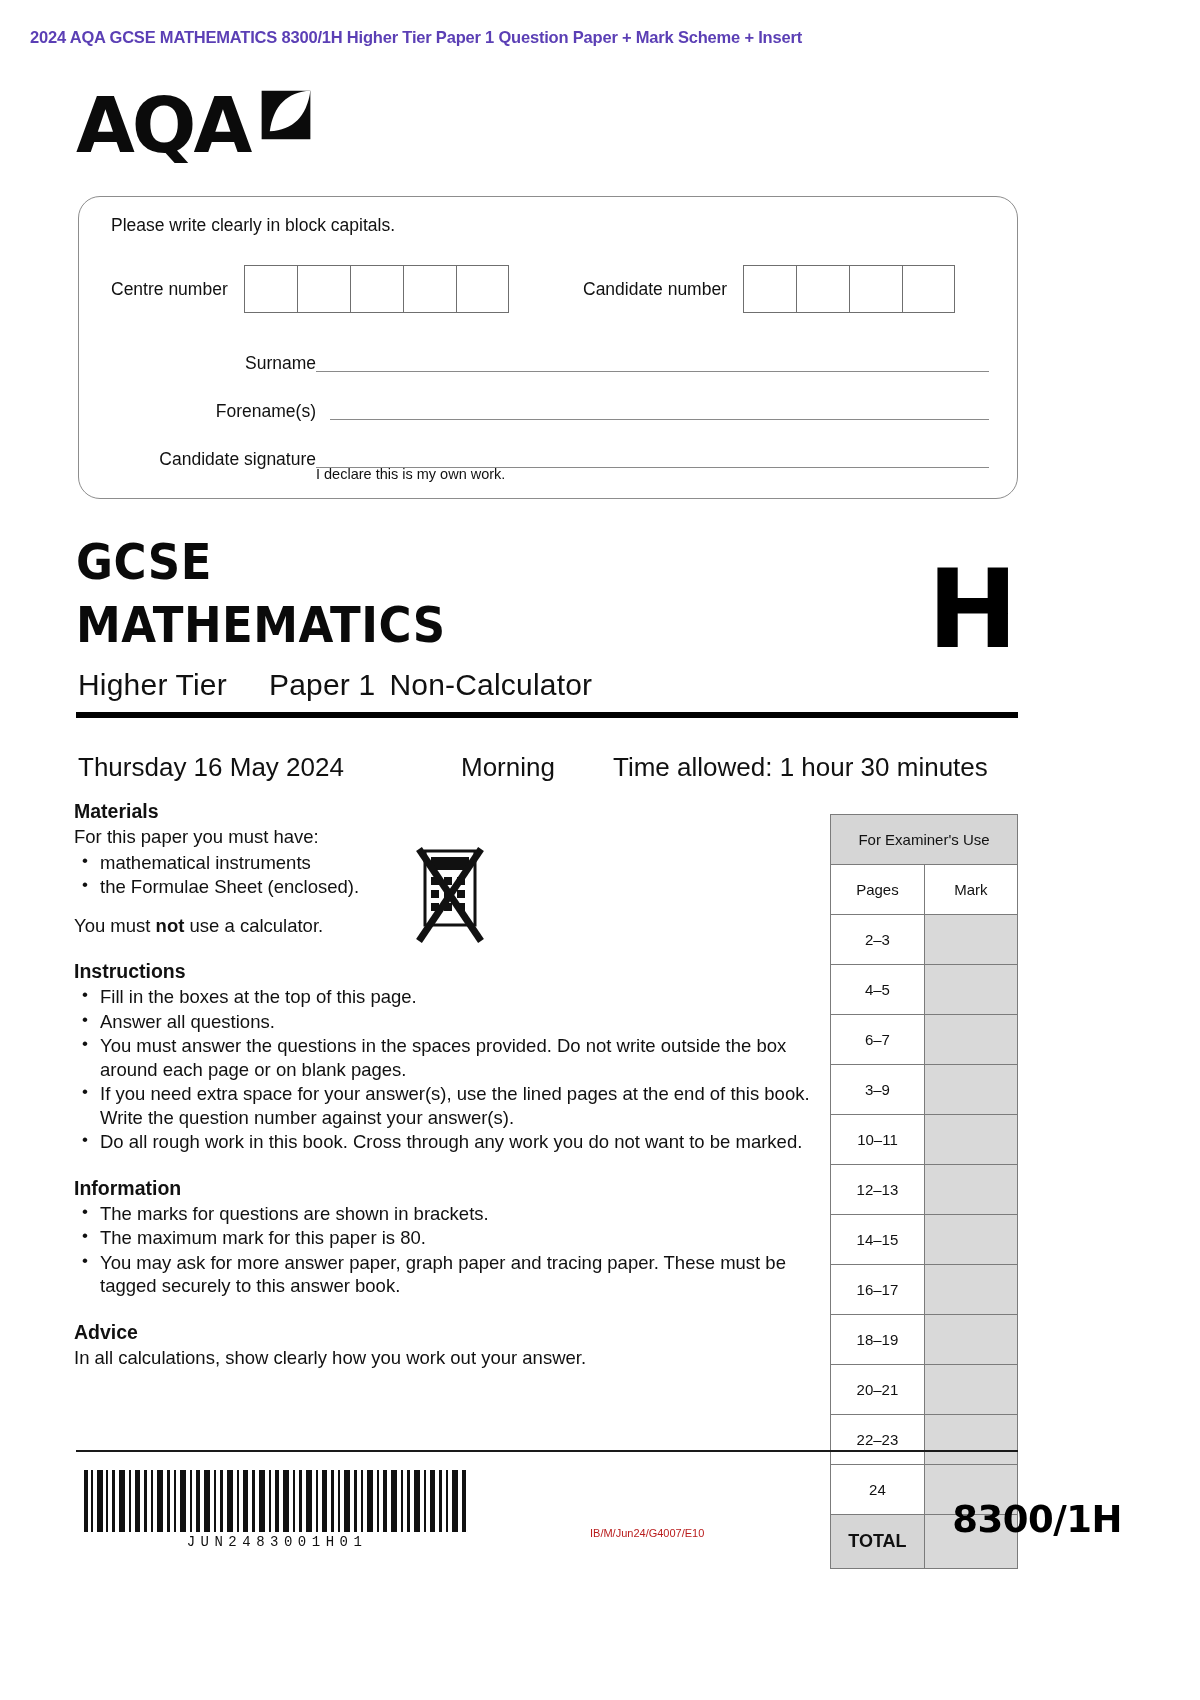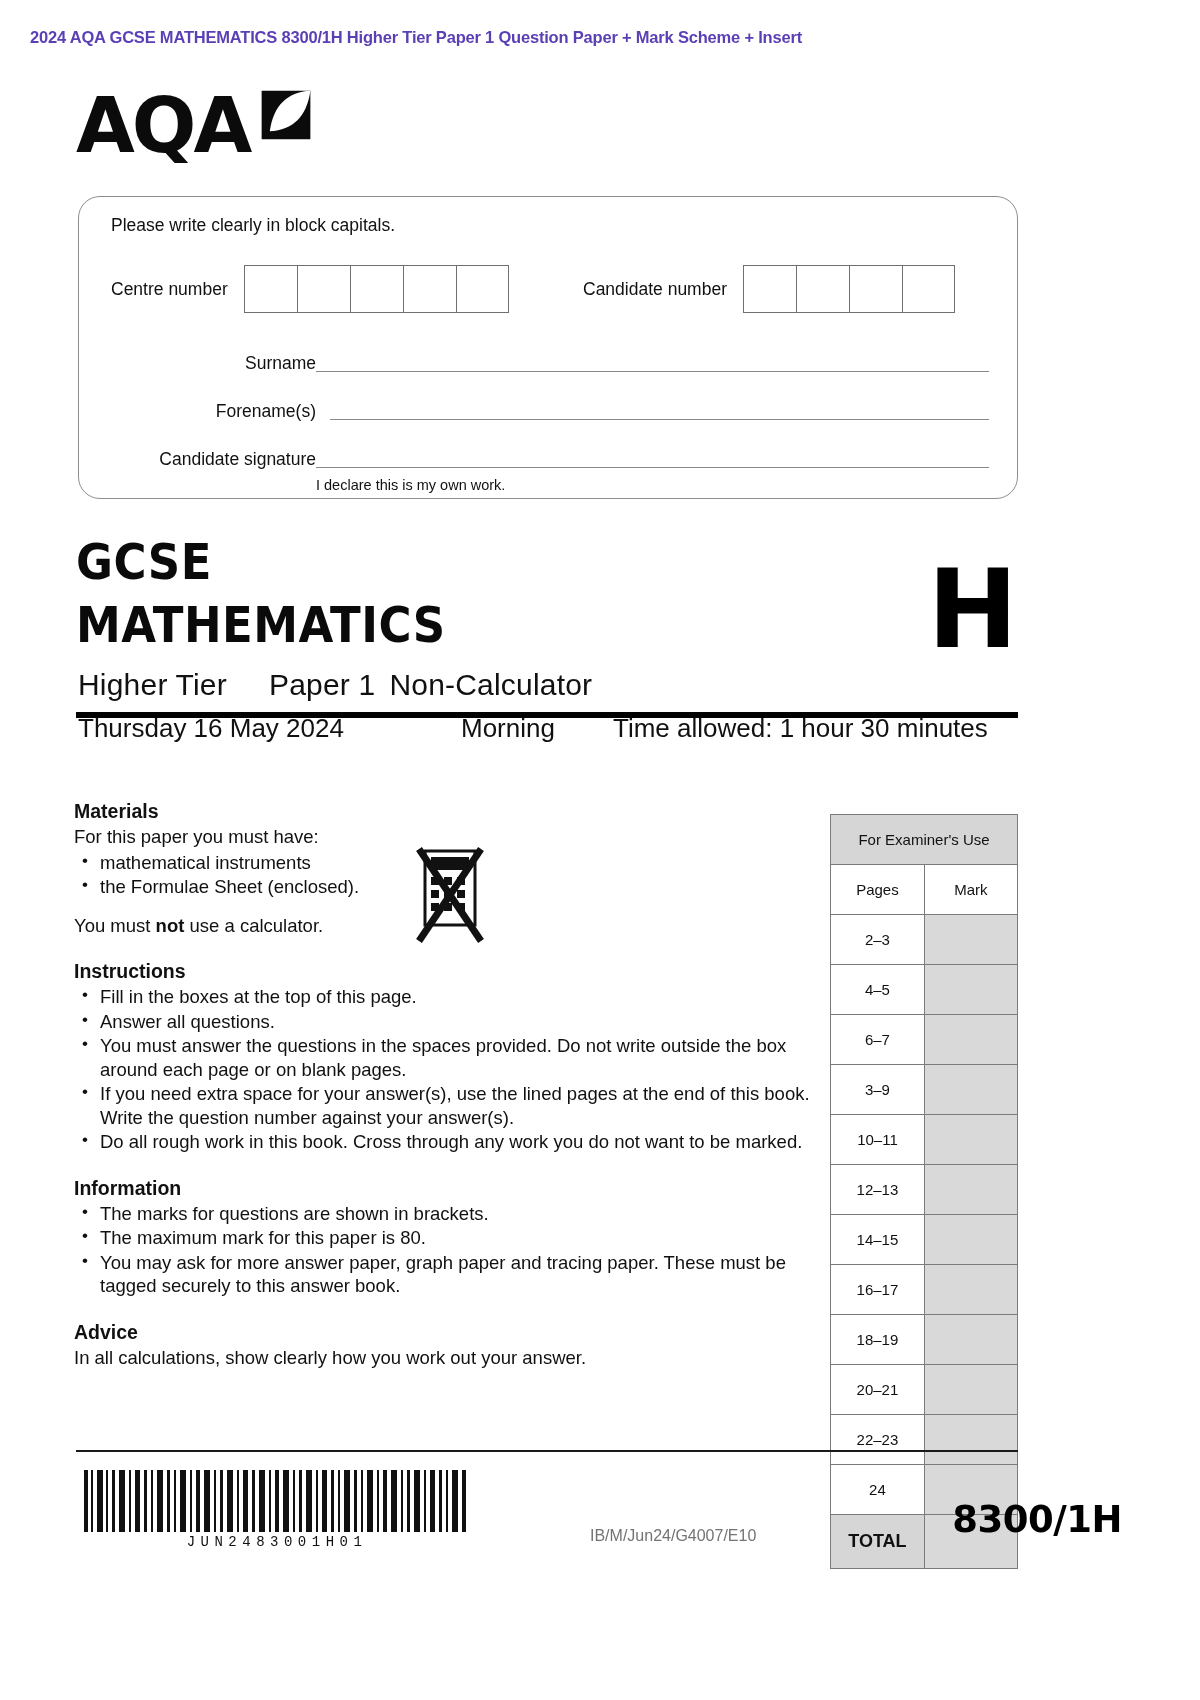--- a/index.html
+++ b/index.html
@@ -109,21 +109,21 @@
     padding-bottom: 2px;
   }
   .name-line {
     flex: 1 1 auto;
     height: 1px;
     border-bottom: 1.3px solid #8a8a8a;
     margin-bottom: 3px;
   }
   .declare {
     position: absolute;
-    left: 237px; top: 280px;
+    left: 237px; top: 269px;
     font-size: 14.5px;
     color: #111;
   }
 
   
   .title-gcse, .title-maths {
     position: absolute;
     left: 76px;
     font-family: "DejaVu Sans Condensed", "Liberation Sans Narrow", "Liberation Sans", sans-serif;
     font-weight: bold;
@@ -154,21 +154,21 @@
   .rule-thick {
     position: absolute;
     left: 76px; top: 712px;
     width: 942px; height: 6px;
     background: #000;
   }
 
   
   .date-line {
     position: absolute;
-    left: 78px; top: 713px;
+    left: 78px; top: 752px;
     width: 940px;
     font-size: 26px;
     color: #111;
     display: flex;
     align-items: baseline;
   }
   .date-line .d1 { flex: 0 0 383px; }
   .date-line .d2 { flex: 0 0 152px; }
   .date-line .d3 { flex: 1 1 auto; }
 
@@ -270,22 +270,22 @@
     width: 390px;
     text-align: center;
     font-family: "Liberation Mono", monospace;
     font-size: 14px;
     letter-spacing: 5.5px;
     color: #111;
   }
   .doc-code {
     position: absolute;
     left: 590px; top: 1527px;
-    font-size: 16px;
-    color: #737373;
+    font-size: 11px;
+    color: #b91c1c;
   }
   .paper-code {
     position: absolute;
     right: 78px; top: 1498px;
     font-family: "DejaVu Sans", sans-serif;
     font-weight: bold;
     font-size: 37px;
     color: #000;
     letter-spacing: -0.5px;
   }

